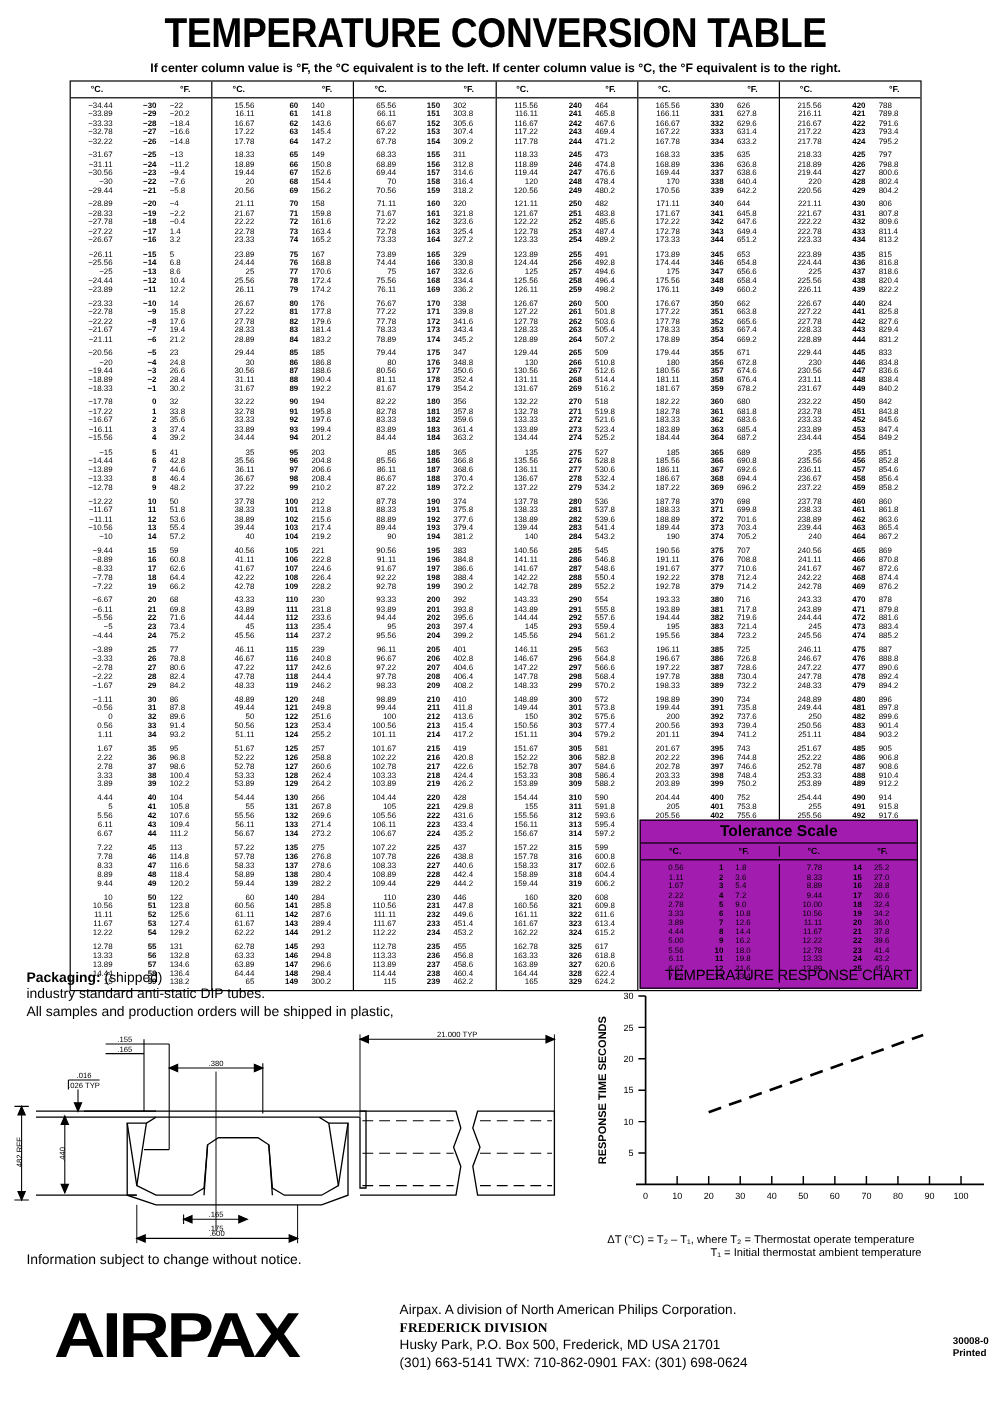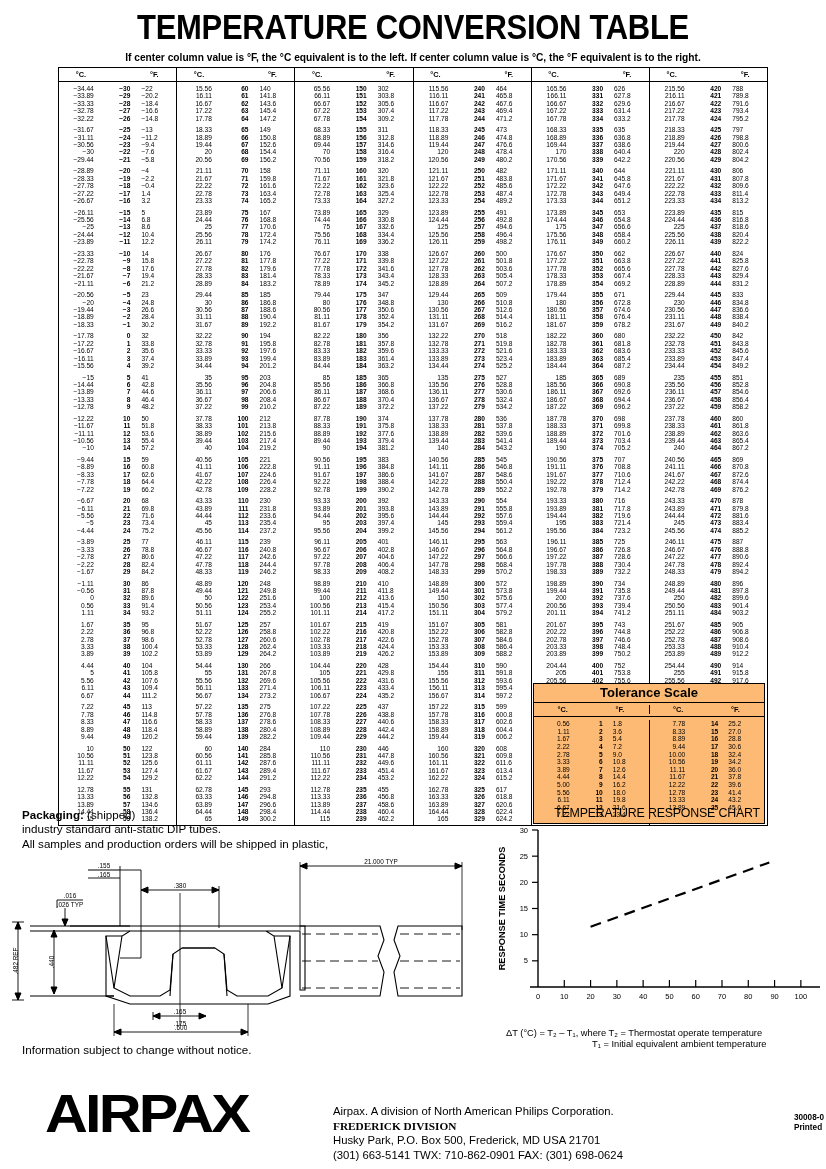--- a/index.html
+++ b/index.html
@@ -67,21 +67,21 @@
   }
   .row .c { flex: 1 1 0; text-align: right; padding-right: 7px; }
   .row .m { flex: 0.85 1 0; text-align: right; font-weight: bold; padding-right: 9px; }
   .row .f { flex: 1 1 0; text-align: left; padding-left: 2px; }
 
   
   #tolerance-box {
     position: absolute;
     right: 68px;
     border: 1.6px solid #000;
-    background: #fdba74;
+    background: #a21caf;
     width: 232px;
   }
   #tol-title {
     text-align: center;
     font-weight: bold;
     font-size: 13px;
     border-bottom: 1.5px solid #000;
     padding: 1px 0 2px;
   }
   #tol-head {
@@ -133,21 +133,21 @@
   #logo {
     position: absolute; left: 45px; top: 1083px;
     font-size: 53px; font-weight: bold;
     letter-spacing: -2.5px;
     transform: scaleX(1.12);
     transform-origin: left top;
     font-family: "Liberation Sans", sans-serif;
   }
   #addr {
     position: absolute; left: 333px; top: 1085px;
-    font-size: 11.3px; line-height: 14.6px; margin-top: 19px;
+    font-size: 11.3px; line-height: 14.6px;
   }
   #addr .bold { font-weight: bold; font-family: Liberation Serif, serif; }
   #partno {
     position: absolute; right: 2px; top: 1113px;
     font-size: 8.2px; line-height: 10px; font-weight: bold;
     text-align: left;
   }
   .axis-lbl { font-size: 7.5px; font-family: "Liberation Sans", sans-serif; }
   .axis-name { font-size: 9.2px; font-weight: bold; font-family: "Liberation Sans", sans-serif; }
   .dim-lbl { font-size: 6.4px; font-family: "Liberation Sans", sans-serif; }
@@ -3406,21 +3406,21 @@
       <text x="256.2857142857143" y="177" text-anchor="middle" class="axis-lbl" fill="#000">80</text>
       <line x1="282.57142857142856" y1="165" x2="282.57142857142856" y2="158" stroke="#000" stroke-width="1.2"></line>
       <text x="282.57142857142856" y="177" text-anchor="middle" class="axis-lbl" fill="#000">90</text>
       <line x1="308.85714285714283" y1="165" x2="308.85714285714283" y2="158" stroke="#000" stroke-width="1.2"></line>
       <text x="308.85714285714283" y="177" text-anchor="middle" class="axis-lbl" fill="#000">100</text>
       <text x="13" y="86.5" text-anchor="middle" class="axis-name" fill="#000" transform="rotate(-90 13 86.5)">RESPONSE TIME SECONDS</text>
       <line x1="98.57142857142857" y1="104.81666666666666" x2="277.3142857142857" y2="40.44666666666667" stroke="#000" stroke-width="2.2" stroke-dasharray="11,7"></line>
     </svg>
   <div id="chart-foot">
     <div>ΔT (°C) = T₂ – T₁, where T₂ = Thermostat operate temperature</div>
-    <div style="padding-left:86px">T₁ = Initial equivalent ambient temperature</div>
+    <div style="padding-left:86px">T₁ = Initial thermostat ambient temperature</div>
   </div>
 </div>
 
 <div id="disclaimer">Information subject to change without notice.</div>
 <div id="logo">AIRPAX</div>
 <div id="addr">
   <div>Airpax. A division of North American Philips Corporation.</div>
   <div class="bold">FREDERICK DIVISION</div>
   <div>Husky Park, P.O. Box 500, Frederick, MD USA 21701</div>
   <div>(301) 663-5141      TWX: 710-862-0901      FAX: (301) 698-0624</div>

